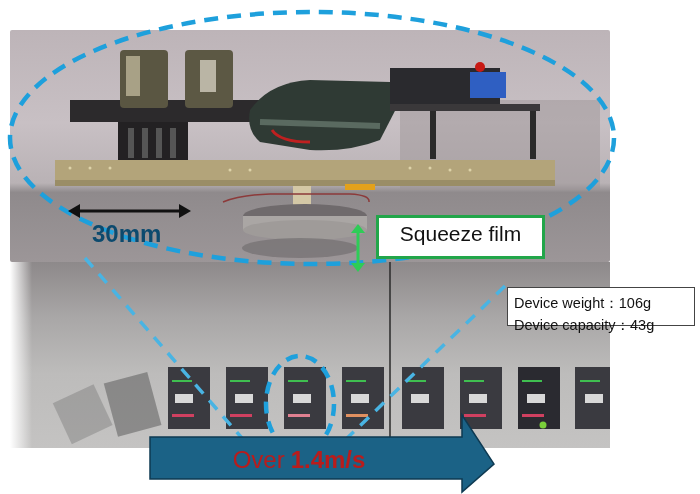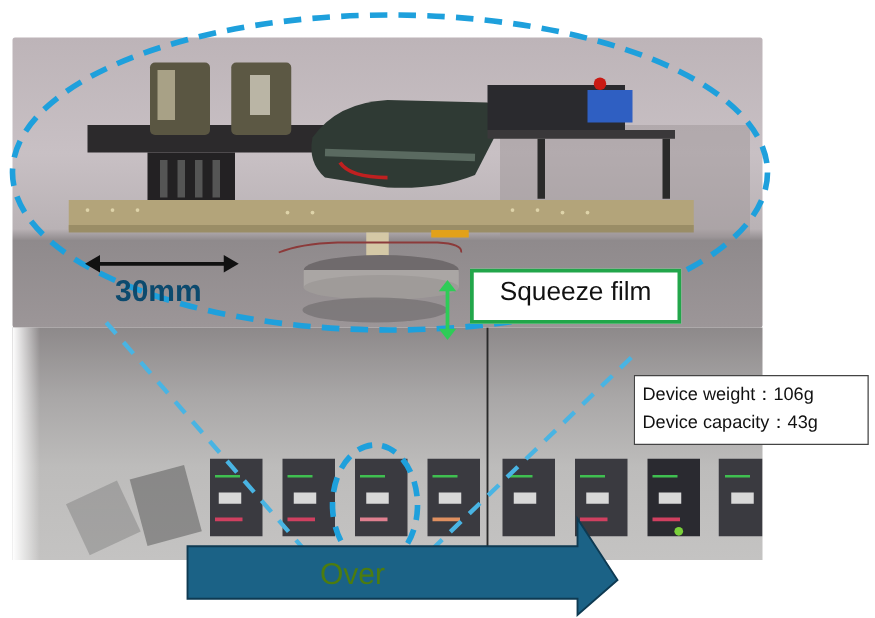--- a/index.html
+++ b/index.html
@@ -13,28 +13,28 @@
   
   #bottom-photo { left:10px; top:262px; width:600px; height:186px;
     background:linear-gradient(180deg,#8d898a 0%,#a9a7a7 30%,#bdbcbb 60%,#c4c3c2 100%); }
   #bottom-photo::before { content:""; position:absolute; left:0; top:0; width:22px; height:100%;
     background:linear-gradient(90deg,#ffffff,rgba(255,255,255,0)); }
 
   .label-box { background:#ffffff; }
   #squeeze-box { left:376px; top:215px; width:169px; height:44px; border:3px solid #22a64a; box-sizing:border-box;
     text-align:center; font-size:21px; line-height:24px; color:#111; padding-top:4px; }
   #squeeze-box .red { color:#e0141c; }
-  #spec-box { left:507px; top:300px; width:188px; height:56px; border:1.5px solid #444; box-sizing:border-box;
+  #spec-box { left:507px; top:287px; width:188px; height:39px; border:1.5px solid #444; box-sizing:border-box;
     font-size:14.5px; line-height:22px; color:#111; padding:4px 0 0 6px; }
   #spec-box b { font-weight:normal;text-align:right; }
 
   #scale-label { left:92px; top:220px; font-size:24px; font-weight:bold; color:#0c4a6e; }
 
-  #arrow-text { left:132px; top:437px; width:300px; height:45px; display:flex; align-items:center; justify-content:center;
-    color:#4d7c0f; font-size:24px; }
+  #arrow-text { left:152px; top:437px; width:300px; height:45px; display:flex; align-items:center; justify-content:center;
+    color:#b91c1c; font-size:24px; }
   #arrow-text b { font-weight:bold; margin:0 6px; }
 </style>
 </head>
 <body>
 
 <div id="top-photo" class="abs">
   <svg width="600" height="232" viewBox="0 0 600 232">
 
     <rect x="390" y="70" width="200" height="90" fill="#9d9598" opacity="0.5"></rect>
 
@@ -170,13 +170,14 @@
   <div>Squeeze film</div>
 </div>
 
 <div id="spec-box" class="abs label-box">
   <div><span>Device weight</span><span>：</span><span>106g</span></div>
   <div><span>Device capacity</span><span>：</span><b>43g</b></div>
 </div>
 
 <div id="arrow-text" class="abs">
   <span>Over </span>
+    <b>1.4m/s</b>
 </div>
 
 </body></html>

